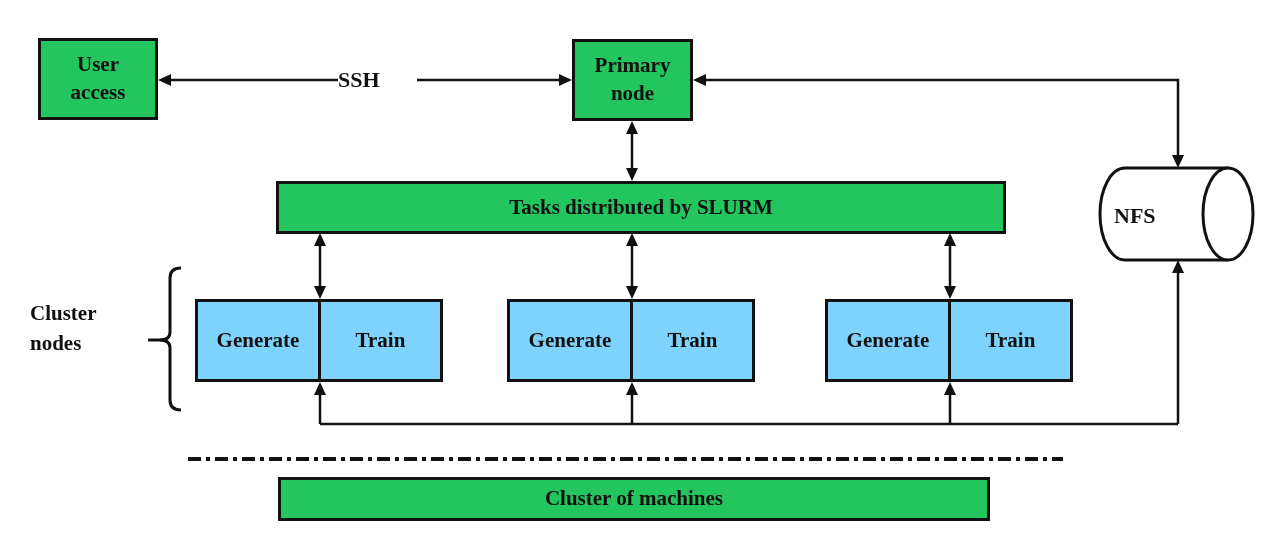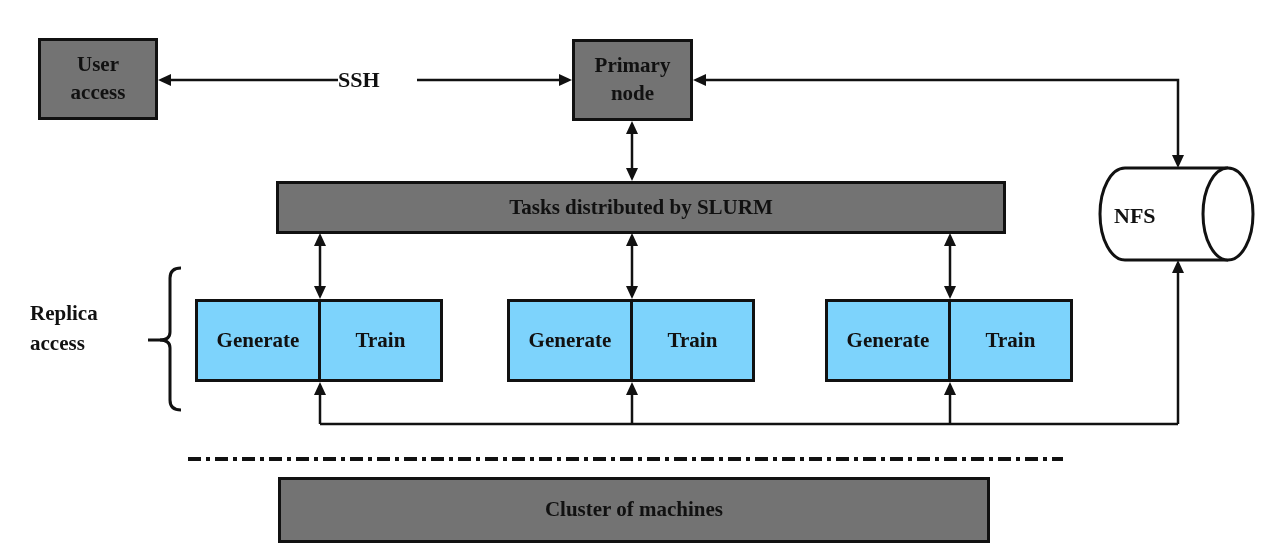--- a/index.html
+++ b/index.html
@@ -18,21 +18,21 @@
   }
   #connectors {
     position: absolute;
     left: 0; top: 0;
     width: 1267px; height: 552px;
   }
   .box {
     position: absolute;
     box-sizing: border-box;
     border: 3px solid #111111;
-    background: #737373;
+    background: #22c55e;
     display: flex;
     align-items: center;
     justify-content: center;
     text-align: center;
     font-weight: bold;
     font-size: 21px;
     line-height: 1.32;
   }
   .split-box {
     position: absolute;
@@ -125,36 +125,36 @@
   <div class="free-label" style="left:338px; top:64px; width:80px; font-size:22px;">SSH</div>
 
   <div class="box" style="left:572px; top:39px; width:121px; height:82px; padding:8px 10px;">
     <span>Primary node</span>
   </div>
 
   <div class="box" style="left:276px; top:181px; width:730px; height:53px;">
     <span>Tasks distributed by SLURM</span>
   </div>
 
-  <div class="free-label" style="left:30px; top:299px; width:114px;">Replica access</div>
+  <div class="free-label" style="left:30px; top:299px; width:114px;">Cluster nodes</div>
 
   <div class="split-box" style="left:195px; top:299px; width:248px; height:83px;">
     <div class="cell generate" style="width:123px;">Generate</div>
     <div class="cell" style="flex:1;">Train</div>
   </div>
 
   <div class="split-box" style="left:507px; top:299px; width:248px; height:83px;">
     <div class="cell generate" style="width:123px;">Generate</div>
     <div class="cell" style="flex:1;">Train</div>
   </div>
 
   <div class="split-box" style="left:825px; top:299px; width:248px; height:83px;">
     <div class="cell generate" style="width:123px;">Generate</div>
     <div class="cell" style="flex:1;">Train</div>
   </div>
 
   <div class="free-label" style="left:1114px; top:200px; width:100px; font-size:22px;">NFS</div>
 
-  <div class="box" style="left:278px; top:477px; width:712px; height:66px;">
+  <div class="box" style="left:278px; top:477px; width:712px; height:44px;">
     <span>Cluster of machines</span>
   </div>
 
 </div>
 
 </body></html>

